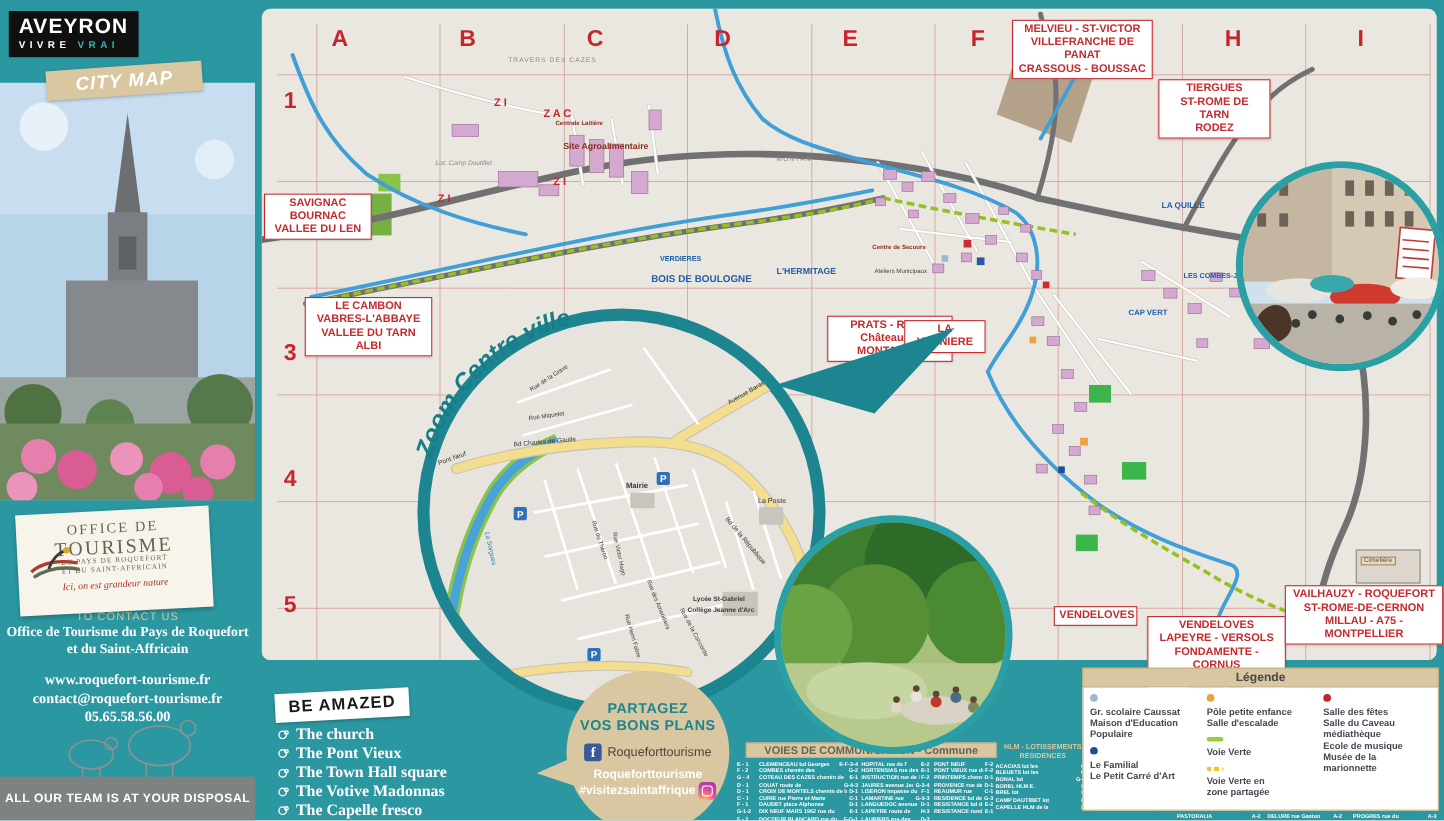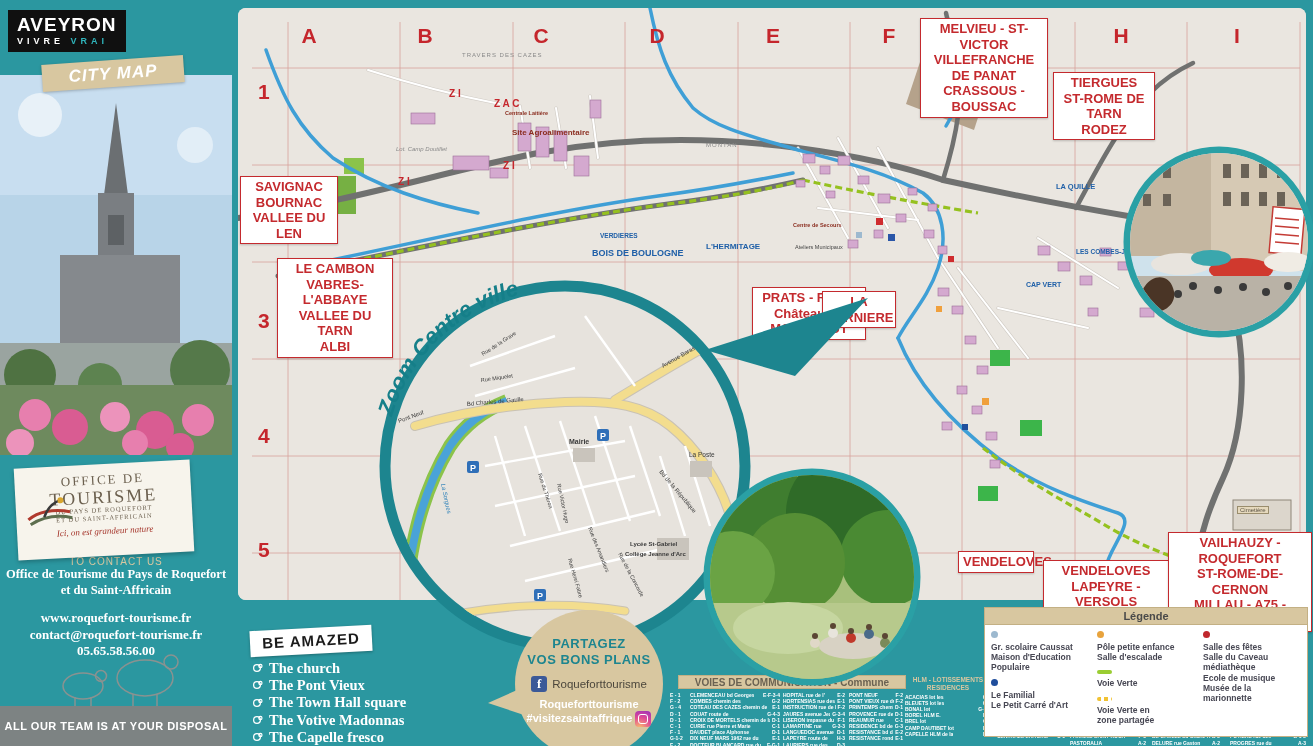--- a/index.html
+++ b/index.html
@@ -32,21 +32,21 @@
     font-size:11px;font-weight:bold;letter-spacing:.5px;text-align:center;line-height:40px;}
 
   
   .map-paper{position:absolute;left:238px;top:8px;width:1068px;height:592px;background:#eae6e0;border-radius:8px;z-index:1;}
   .map-art{position:absolute;left:0;top:0;}
   .grid-letters{position:absolute;left:60px;top:16px;width:950px;display:flex;justify-content:space-between;z-index:2;}
   .grid-letter{color:#c5262c;font-weight:bold;font-size:21px;width:22px;text-align:center;}
   .grid-rows{position:absolute;left:20px;top:72px;height:482px;display:flex;flex-direction:column;justify-content:space-between;z-index:2;}
   .grid-row{color:#c5262c;font-weight:bold;font-size:21px;}
   .sign{position:absolute;background:#fff;border:1.5px solid #c42a2e;color:#c42a2e;font-weight:bold;
-    font-size:13px;line-height:1.2;text-align:center;padding:2px 4px;white-space:pre-line;z-index:6;
+    font-size:10px;line-height:1.2;text-align:center;padding:2px 4px;white-space:pre-line;z-index:6;
     box-shadow:0 1px 2px rgba(0,0,0,.2);}
   .mlabel{position:absolute;white-space:nowrap;z-index:3;}
   .lab-blue{color:#2060a8;font-weight:bold;}
   .lab-red{color:#8b2e20;font-weight:bold;}
   .lab-gray{color:#8a8a8a;}
   .chip{background:#e6d9bd;border:.5px solid #9a8d6d;color:#5a5244;padding:0 2px;font-size:6px;}
 
   
   .wedge{position:absolute;left:690px;top:288px;z-index:4;}
   .inset{position:absolute;left:375px;top:276px;width:380px;height:380px;z-index:5;}
@@ -241,21 +241,21 @@
         <div class="grid-row">1</div>
         <div class="grid-row">2</div>
         <div class="grid-row">3</div>
         <div class="grid-row">4</div>
         <div class="grid-row">5</div>
       </div>
 
     <div class="sign pre" style="left:2px;top:168px;width:88px;">SAVIGNAC
 BOURNAC
 VALLEE DU LEN</div>
-    <div class="sign pre" style="left:39px;top:250px;width:106px;text-align:center;">LE CAMBON
+    <div class="sign pre" style="left:39px;top:262px;width:106px;text-align:center;">LE CAMBON
 VABRES-L'ABBAYE
 VALLEE DU TARN
 ALBI</div>
     <div class="sign pre" style="left:682px;top:10px;width:118px;">MELVIEU - ST-VICTOR
 VILLEFRANCHE DE PANAT
 CRASSOUS - BOUSSAC</div>
     <div class="sign pre" style="left:815px;top:64px;width:92px;">TIERGUES
 ST-ROME DE TARN
 RODEZ</div>
     <div class="sign pre" style="left:514px;top:279px;width:104px;">PRATS - RIALS

